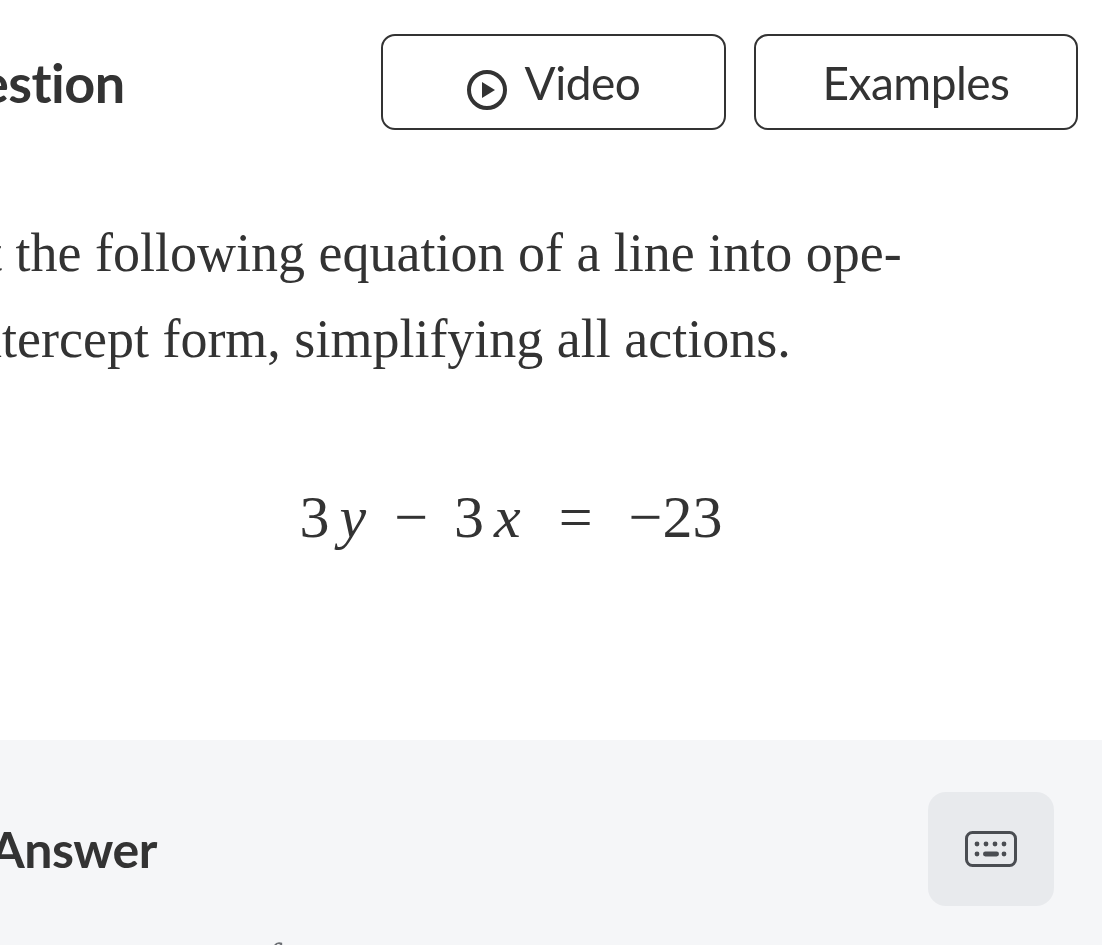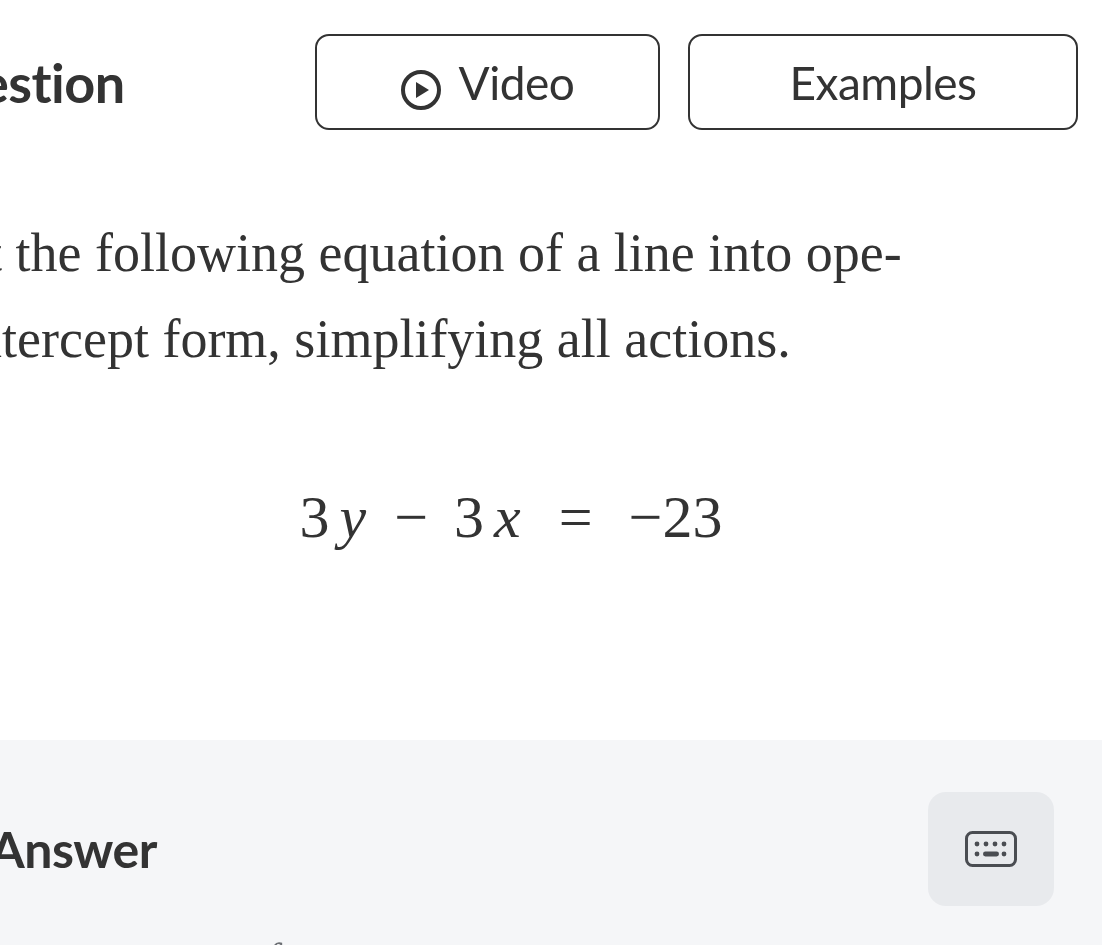--- a/index.html
+++ b/index.html
@@ -46,21 +46,21 @@
       padding: 18px 44px;
       cursor: pointer;
       font-family: inherit;
       letter-spacing: -0.5px;
     }
     .video-btn {
       width: 345px;
       height: 96px;
     }
     .examples-btn {
-      width: 390px;
+      width: 324px;
       height: 96px;
       margin-right: 24px;
     }
     .play-icon-outer {
       width: 40px;
       height: 40px;
       border: 4px solid #333;
       border-radius: 50%;
       display: flex;
       align-items: center;

